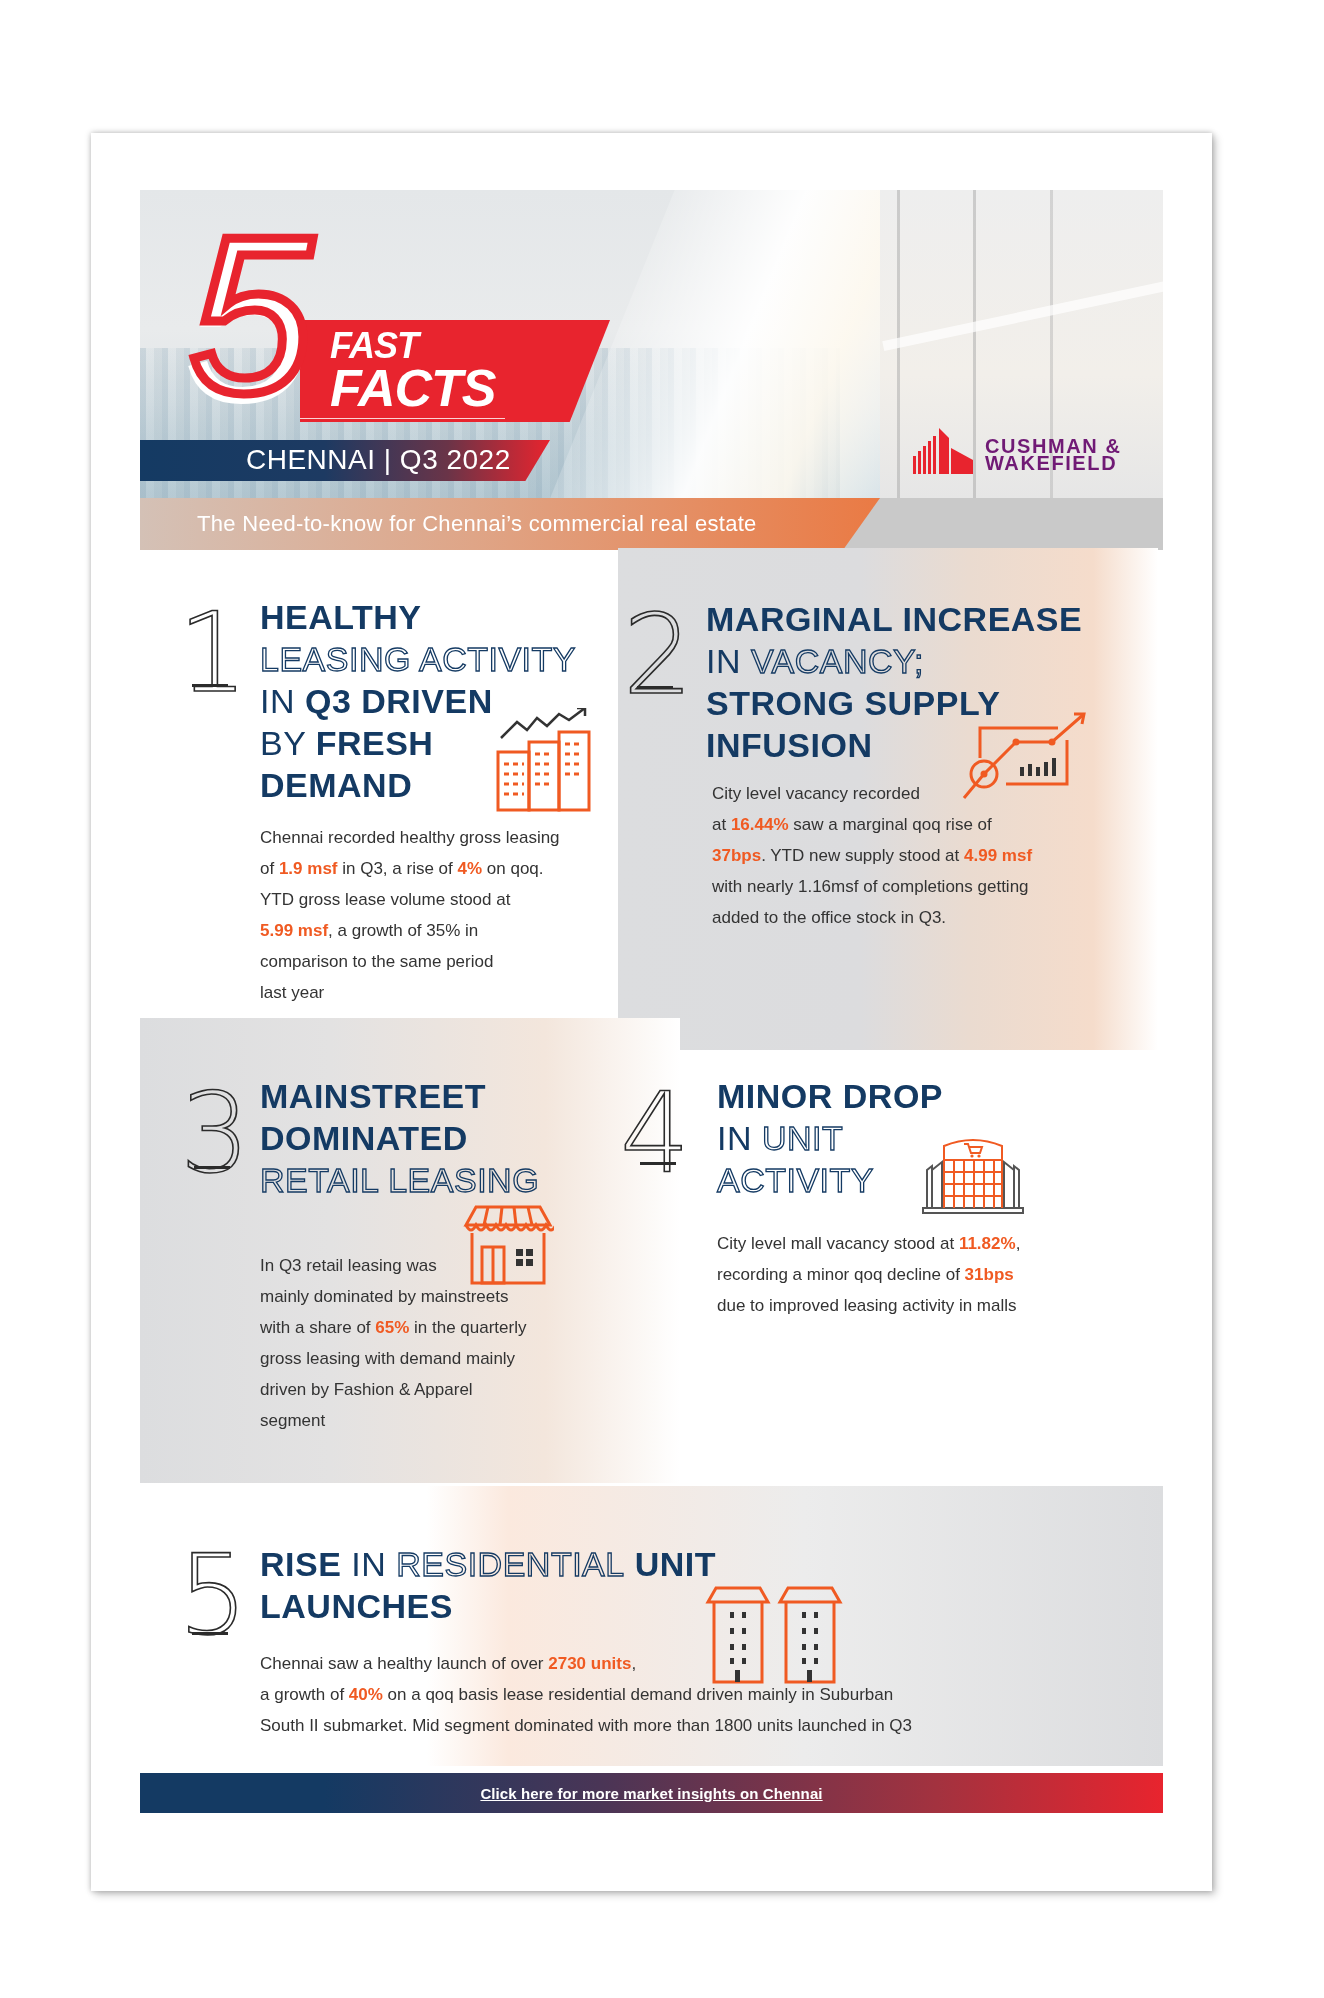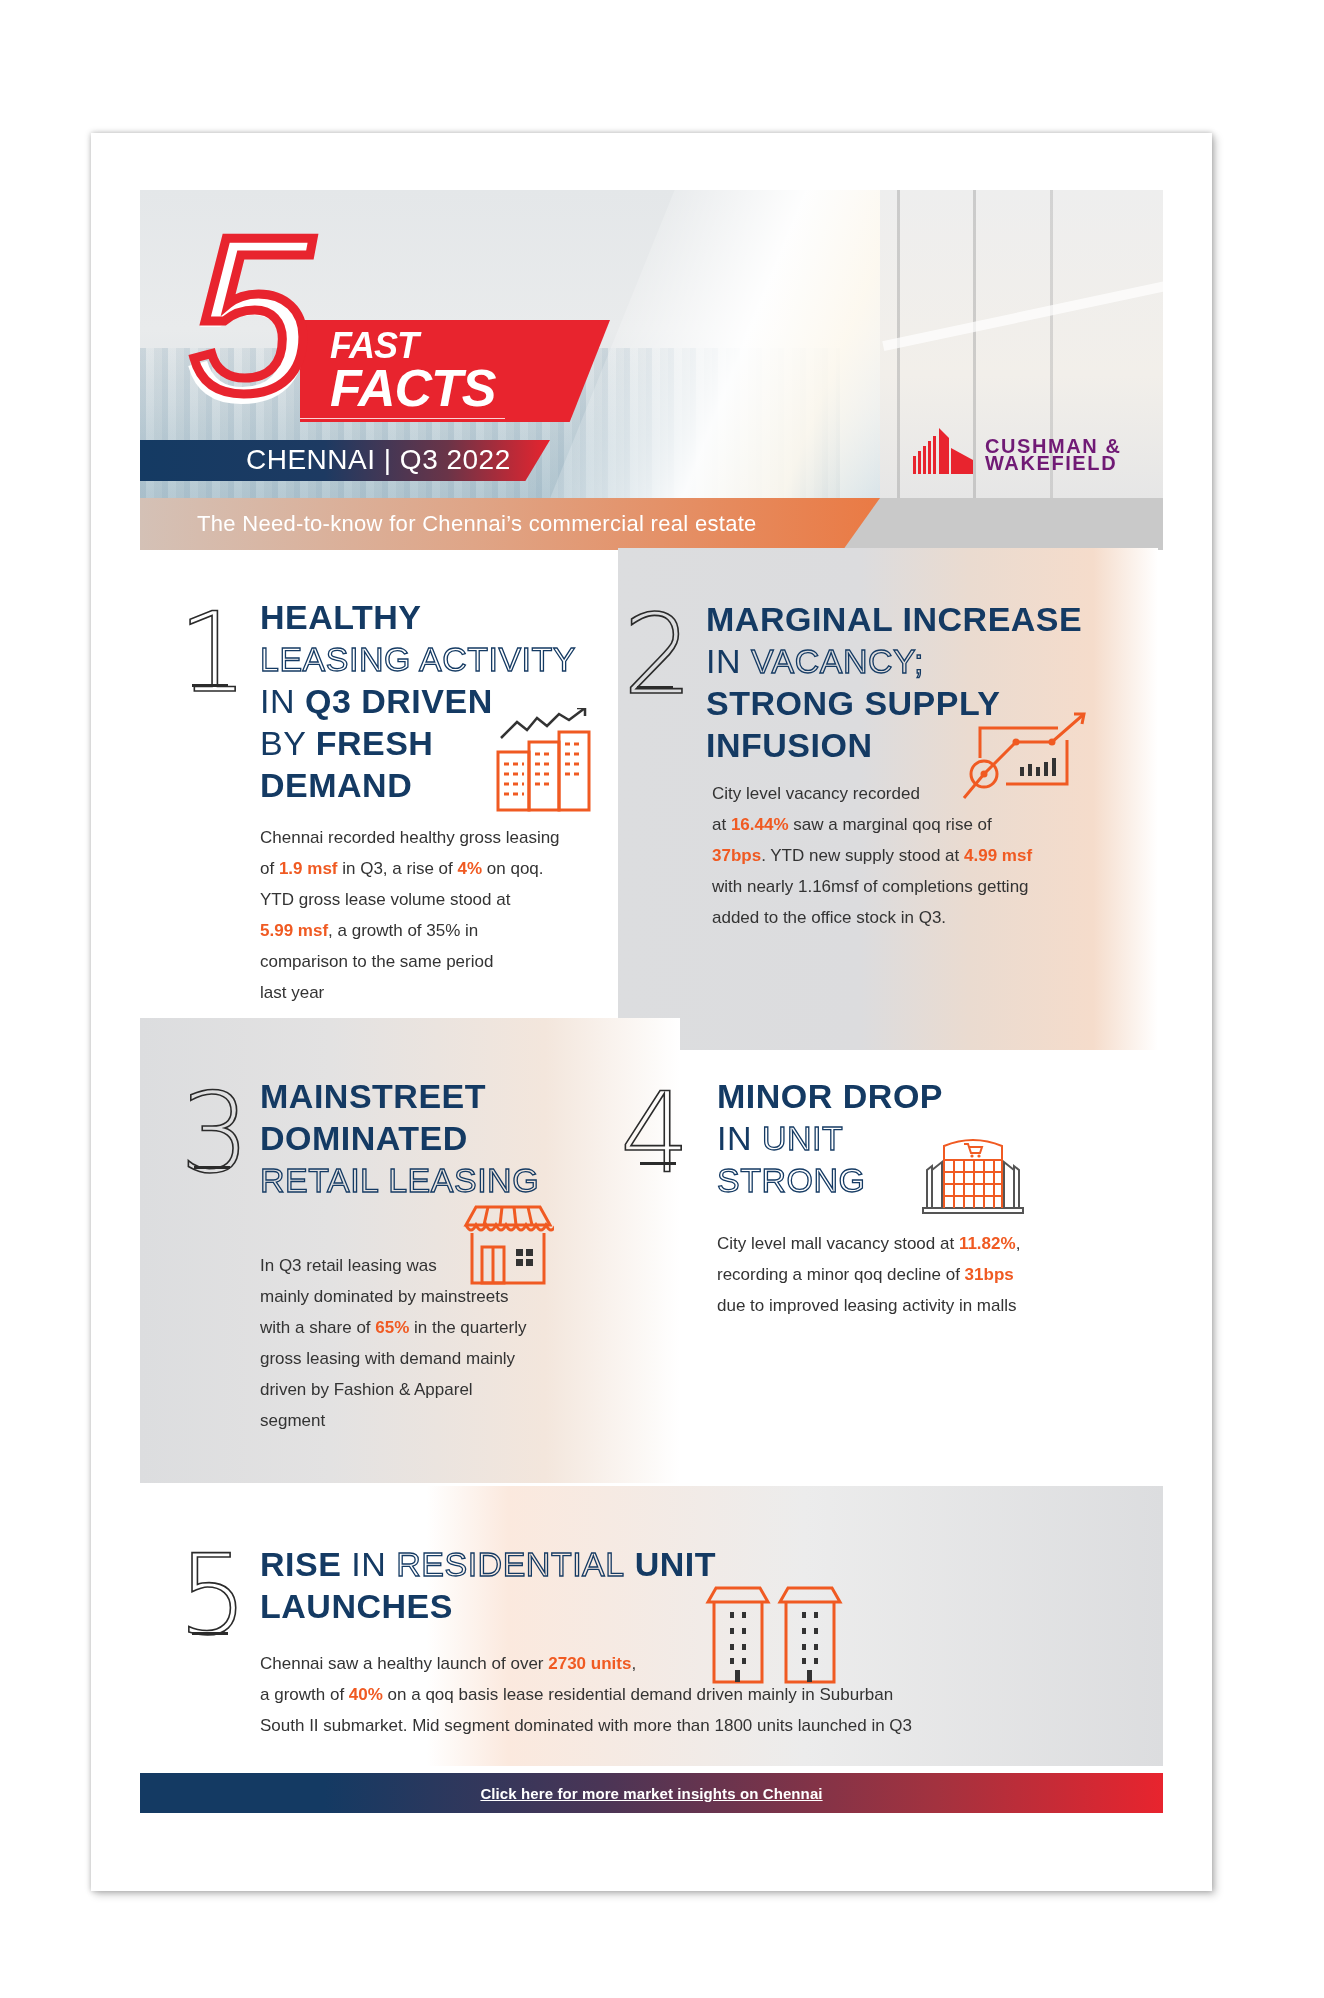--- a/index.html
+++ b/index.html
@@ -246,21 +246,21 @@
       <span class="l"><span>segment</span></span>
     </div>
 </section>
 
 <section>
   <div class="num" style="left:620px; top:1078px; font-size:110px;">4</div>
   <div class="num-u" style="left:640px; top:1162px; width:36px;"></div>
   <div class="title" style="left:717px; top:1075px;">
       <span class="l"><span>MINOR DROP</span></span>
       <span class="l"><span class="thin">IN </span><span class="outline">UNIT</span></span>
-      <span class="l"><span class="outline">STRONG</span></span>
+      <span class="l"><span class="outline">ACTIVITY</span></span>
     </div>
   <svg class="icon" style="left:922px; top:1136px; width:102px; height:78px;" viewBox="0 0 102 78">
     <g fill="none" stroke="#555" stroke-width="2">
       <rect x="1" y="72" width="100" height="5"></rect>
       <polyline points="5,72 5,34 10,30 10,72"></polyline>
       <polyline points="97,72 97,34 92,30 92,72"></polyline>
       <polyline points="10,34 20,26 20,72"></polyline>
       <polyline points="92,34 82,26 82,72"></polyline>
     </g>
     <g fill="none" stroke="#f05a22" stroke-width="2">

